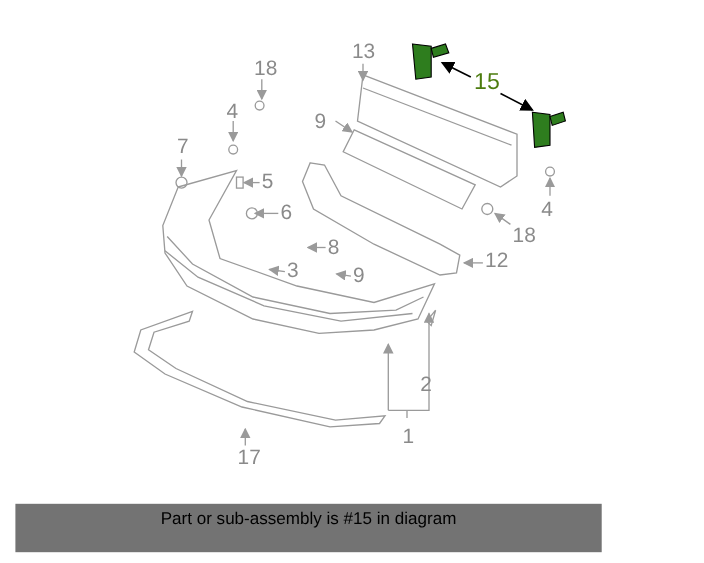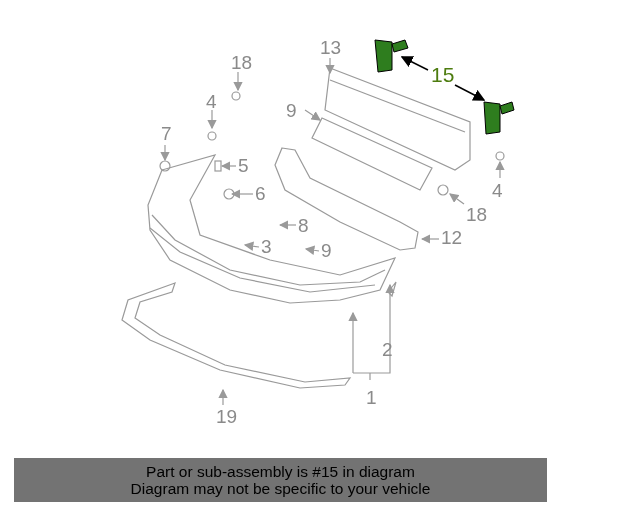--- a/index.html
+++ b/index.html
@@ -87,19 +87,18 @@
   <span class="callout" style="left:161px;top:124px;">7</span>
   <span class="callout" style="left:298px;top:216px;">8</span>
   <span class="callout" style="left:321px;top:241px;">9</span>
   <span class="callout" style="left:231px;top:53px;">18</span>
   <span class="callout" style="left:286px;top:101px;">9</span>
   <span class="callout" style="left:441px;top:228px;">12</span>
   <span class="callout" style="left:320px;top:38px;">13</span>
   <span class="callout" style="left:466px;top:205px;">18</span>
   <span class="callout hl" style="left:431px;top:64px;">15</span>
   <span class="callout" style="left:492px;top:181px;">4</span>
-  <span class="callout" style="left:216px;top:407px;">19</span>
+  <span class="callout" style="left:216px;top:407px;">17</span>
 </div>
 
 <div id="banner">
   <div>Part or sub-assembly is #15 in diagram</div>
-  <div>Diagram may not be specific to your vehicle</div>
 </div>
 
 </body></html>

